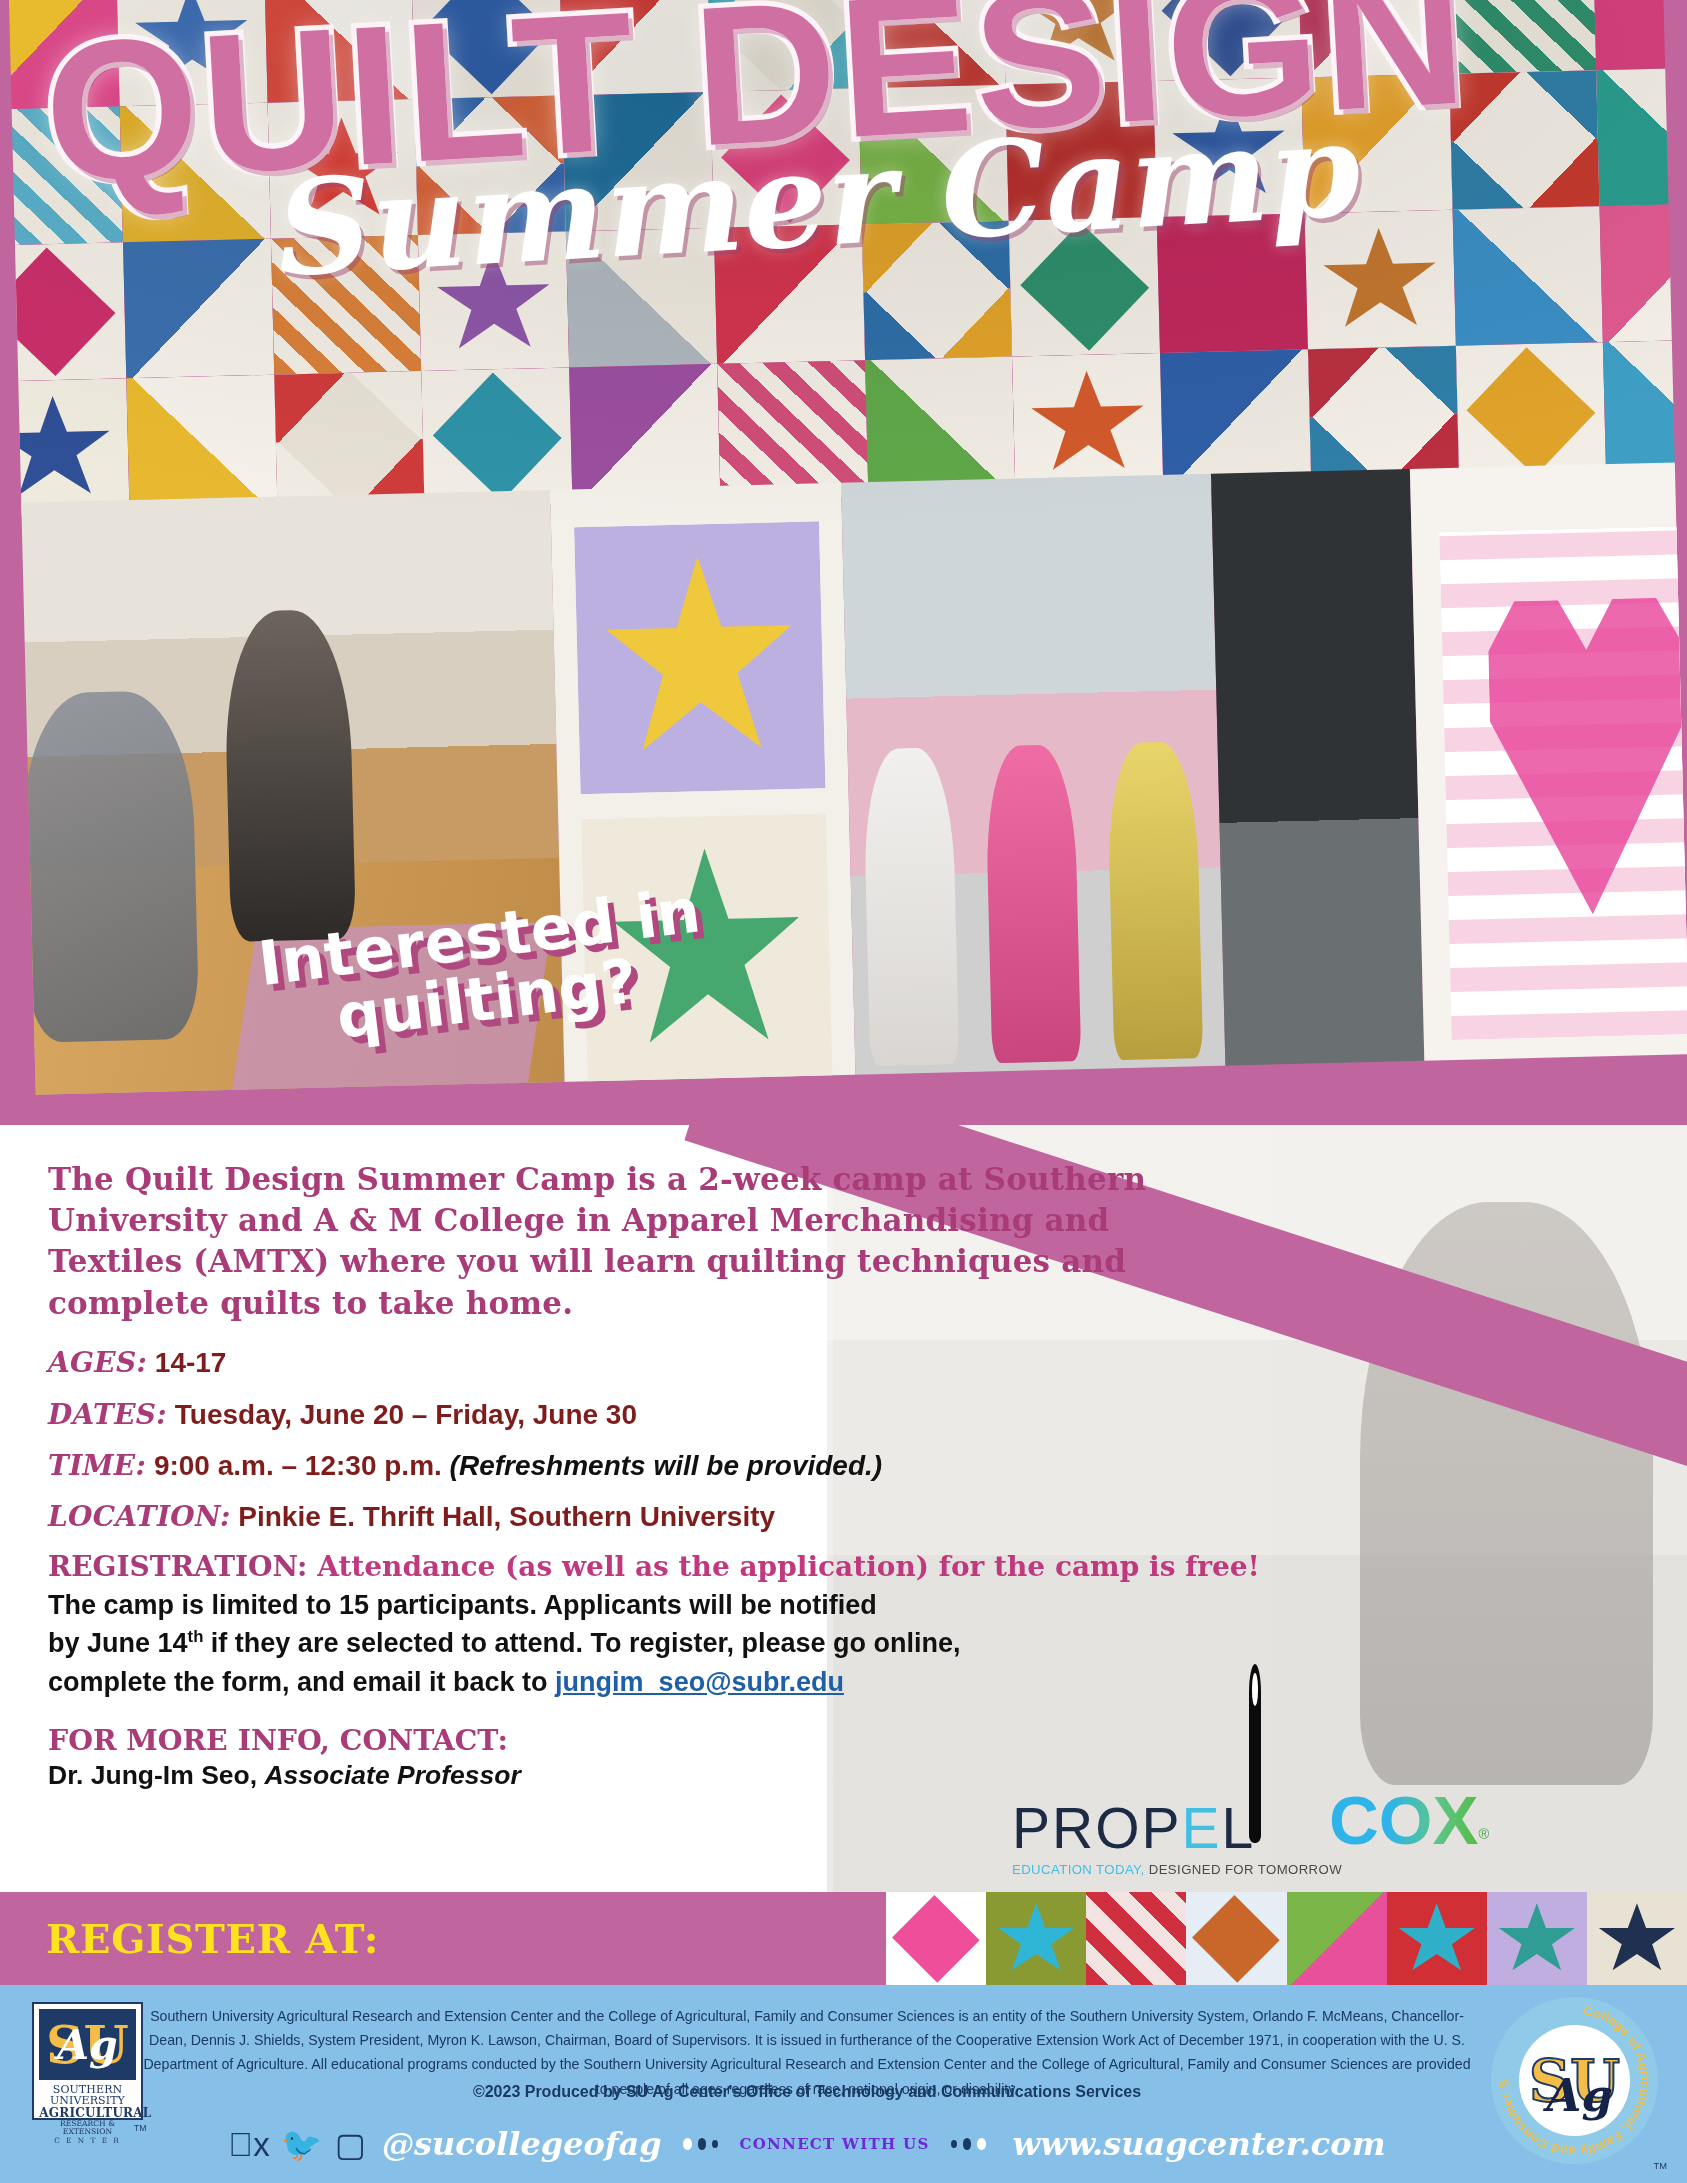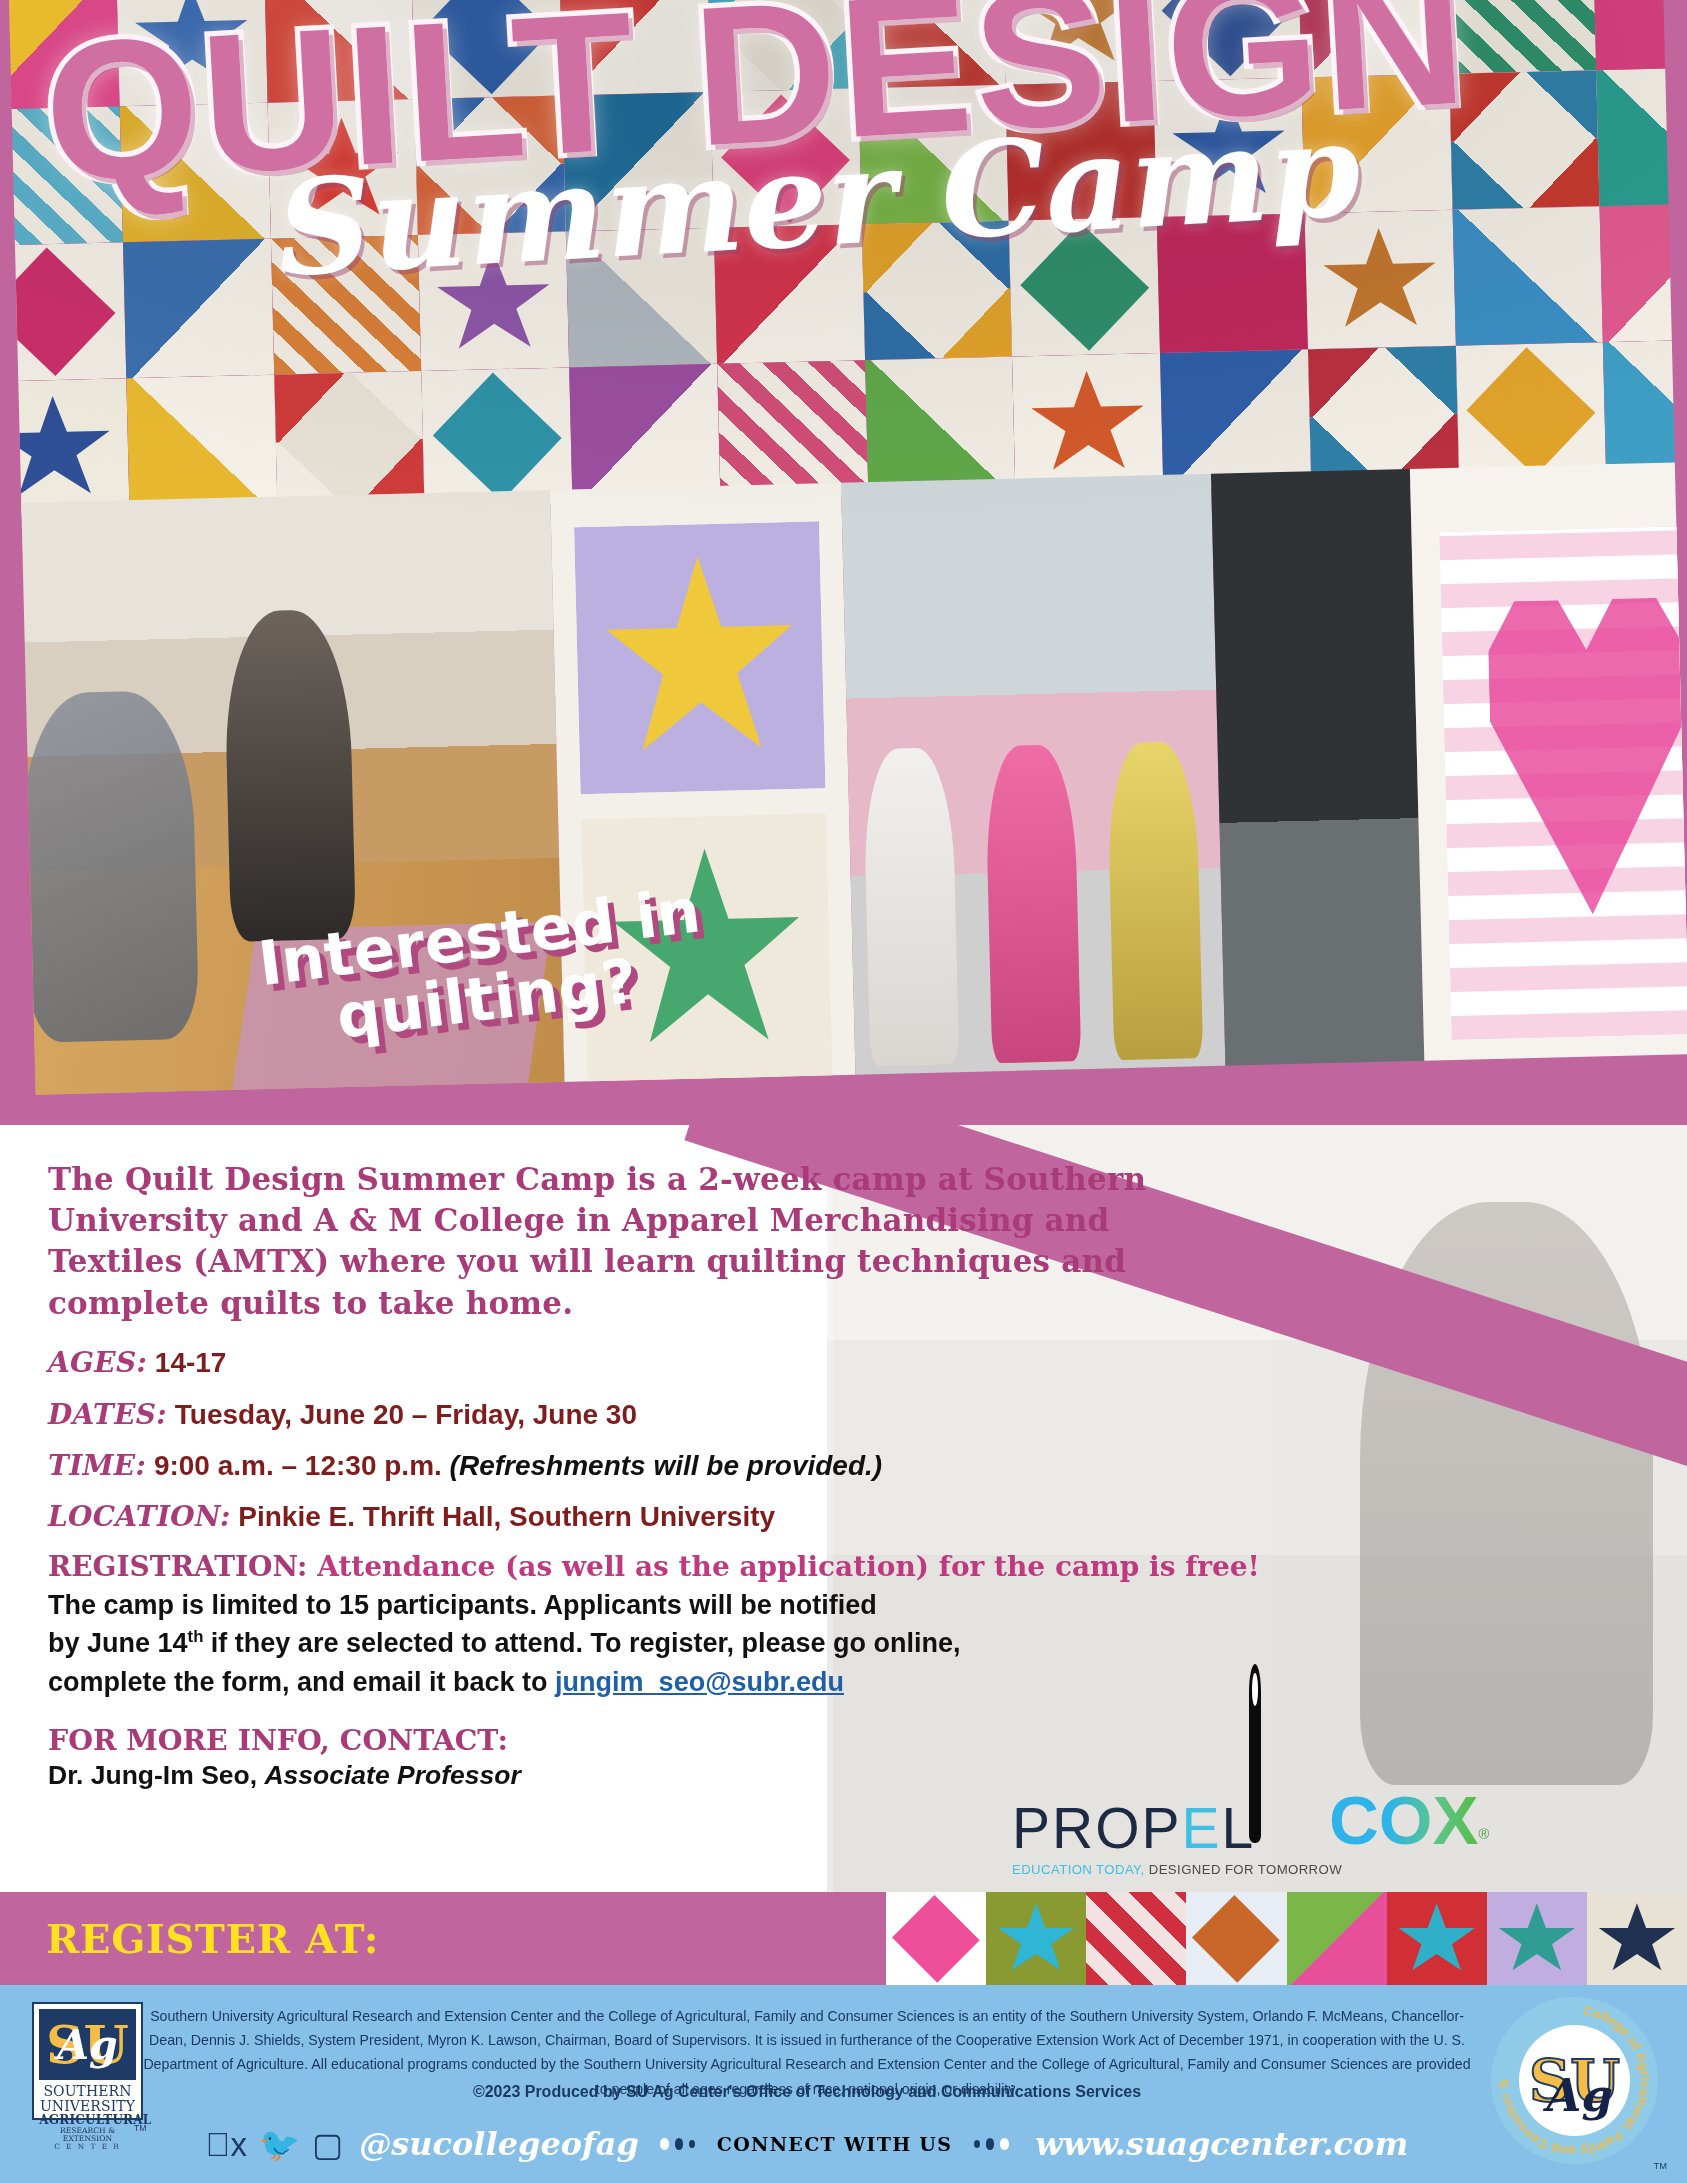--- a/index.html
+++ b/index.html
@@ -397,21 +397,21 @@
   }
   .su-logo .mark .ag {
     position: absolute; inset: 0;
     font-family: "DejaVu Serif", serif; font-style: italic; font-weight: 700; font-size: 41px;
     color: #fff; display: flex; align-items: center; justify-content: center;
   }
   .su-logo .txt {
     margin-top: 3.3px; text-align: center; color: #1e3a66;
     font-family: "DejaVu Serif", serif; line-height: 1.08;
   }
-  .su-logo .t1 { font-size: 14px; letter-spacing: 0.1px; }
+  .su-logo .t1 { font-size: 11px; letter-spacing: 0.1px; }
   .su-logo .t2 { font-size: 12px; font-weight: 700; letter-spacing: 0.2px; }
   .su-logo .t3 { font-size: 7.6px; }
   .su-logo .t4 { font-size: 7.3px; letter-spacing: 2px; }
   .su-tm { position: absolute; left: 134px; top: 138px; font-size: 8.6px; color: #1e3a66; }
 
   .legal {
     position: absolute; left: 139px; top: 18.5px;
     width: 1336px;
     font-family: "Liberation Sans", sans-serif;
     font-size: 14.2px;
@@ -434,21 +434,21 @@
   .handle {
     font-family: "DejaVu Serif", serif; font-style: italic; font-weight: 700;
     font-size: 32px; color: #ffffff; margin-left: 4px;
   }
   .dots { display: flex; align-items: center; gap: 6px; margin: 0 9.3px; }
   .dot { width: 8.6px; height: 11.2px; border-radius: 50%; background: #1b3a63; }
   .dot.s { width: 6px; height: 8px; }
   .dot.w { background: #ffffff; }
   .connect {
     font-family: "DejaVu Serif", serif; font-weight: 700;
-    font-size: 19px; letter-spacing: 1.3px; color: #000000; text-align: right;
+    font-size: 15px; letter-spacing: 1.3px; color: #6d28d9; text-align: right;
   }
   .site {
     font-family: "DejaVu Serif", serif; font-style: italic; font-weight: 700;
     font-size: 32px; color: #ffffff; margin-left: 5.3px;
   }
   .seal {
     position: absolute; right: 29px; top: 12px;
     width: 167px; height: 167px; border-radius: 50%;
     background: #8fcbe8; display: flex; align-items: center; justify-content: center;
   }

